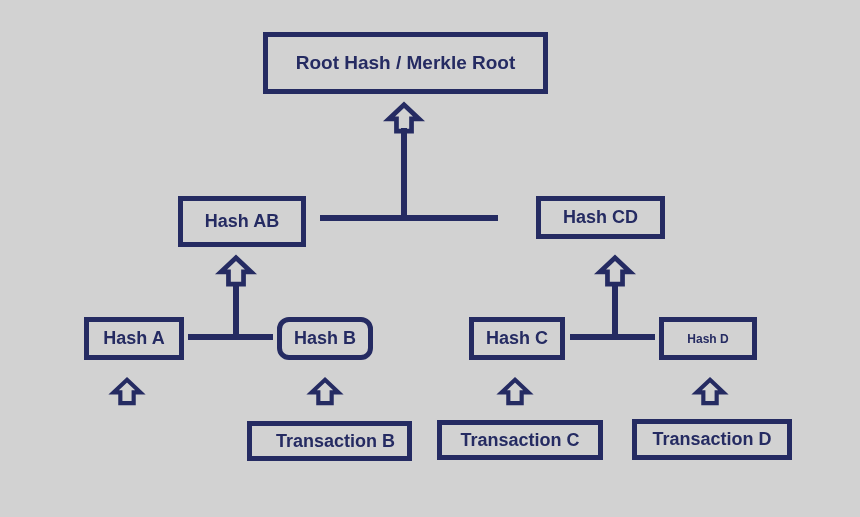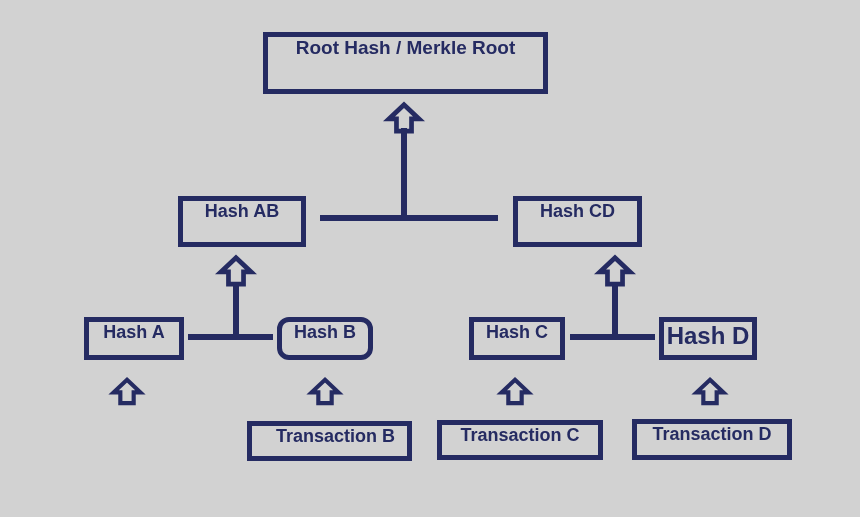--- a/index.html
+++ b/index.html
@@ -19,31 +19,31 @@
     background: var(--bg);
     overflow: hidden;
   }
   .node {
     position: absolute;
     border: 5px solid var(--navy);
     background: var(--boxbg);
     color: var(--navy);
     font-weight: bold;
     display: flex;
-    align-items: flex-start;
+    align-items: center;
     justify-content: center;
     white-space: nowrap;
   }
   .root    { left:263px; top:32px;  width:285px; height:62px; font-size:19px; }
   .hash-ab { left:178px; top:196px; width:128px; height:51px; font-size:18px; }
-  .hash-cd { left:513px; top:196px; width:129px; height:51px; font-size:18px; }
+  .hash-cd { left:536px; top:196px; width:129px; height:43px; font-size:18px; }
   .hash-a  { left:84px;  top:317px; width:100px; height:43px; font-size:18px; }
   .hash-b  { left:277px; top:317px; width:96px;  height:43px; font-size:18px;border-radius:12px; }
   .hash-c  { left:469px; top:317px; width:96px;  height:43px; font-size:18px; }
-  .hash-d  { left:659px; top:317px; width:98px;  height:43px; font-size:24px; }
+  .hash-d  { left:659px; top:317px; width:98px;  height:43px; font-size:12px; }
   .tx-a    { left:46px;  top:421px; width:162px; height:39px; font-size:18px; }
   .tx-b    { left:247px; top:421px; width:165px; height:40px; font-size:18px;padding-left:12px; }
   .tx-c    { left:437px; top:420px; width:166px; height:40px; font-size:18px; }
   .tx-d    { left:632px; top:419px; width:160px; height:41px; font-size:18px; }
 
   .line {
     position: absolute;
     background: var(--navy);
   }
   .stem-root  { left:401px; top:128px; width:6px;  height:93px; }

